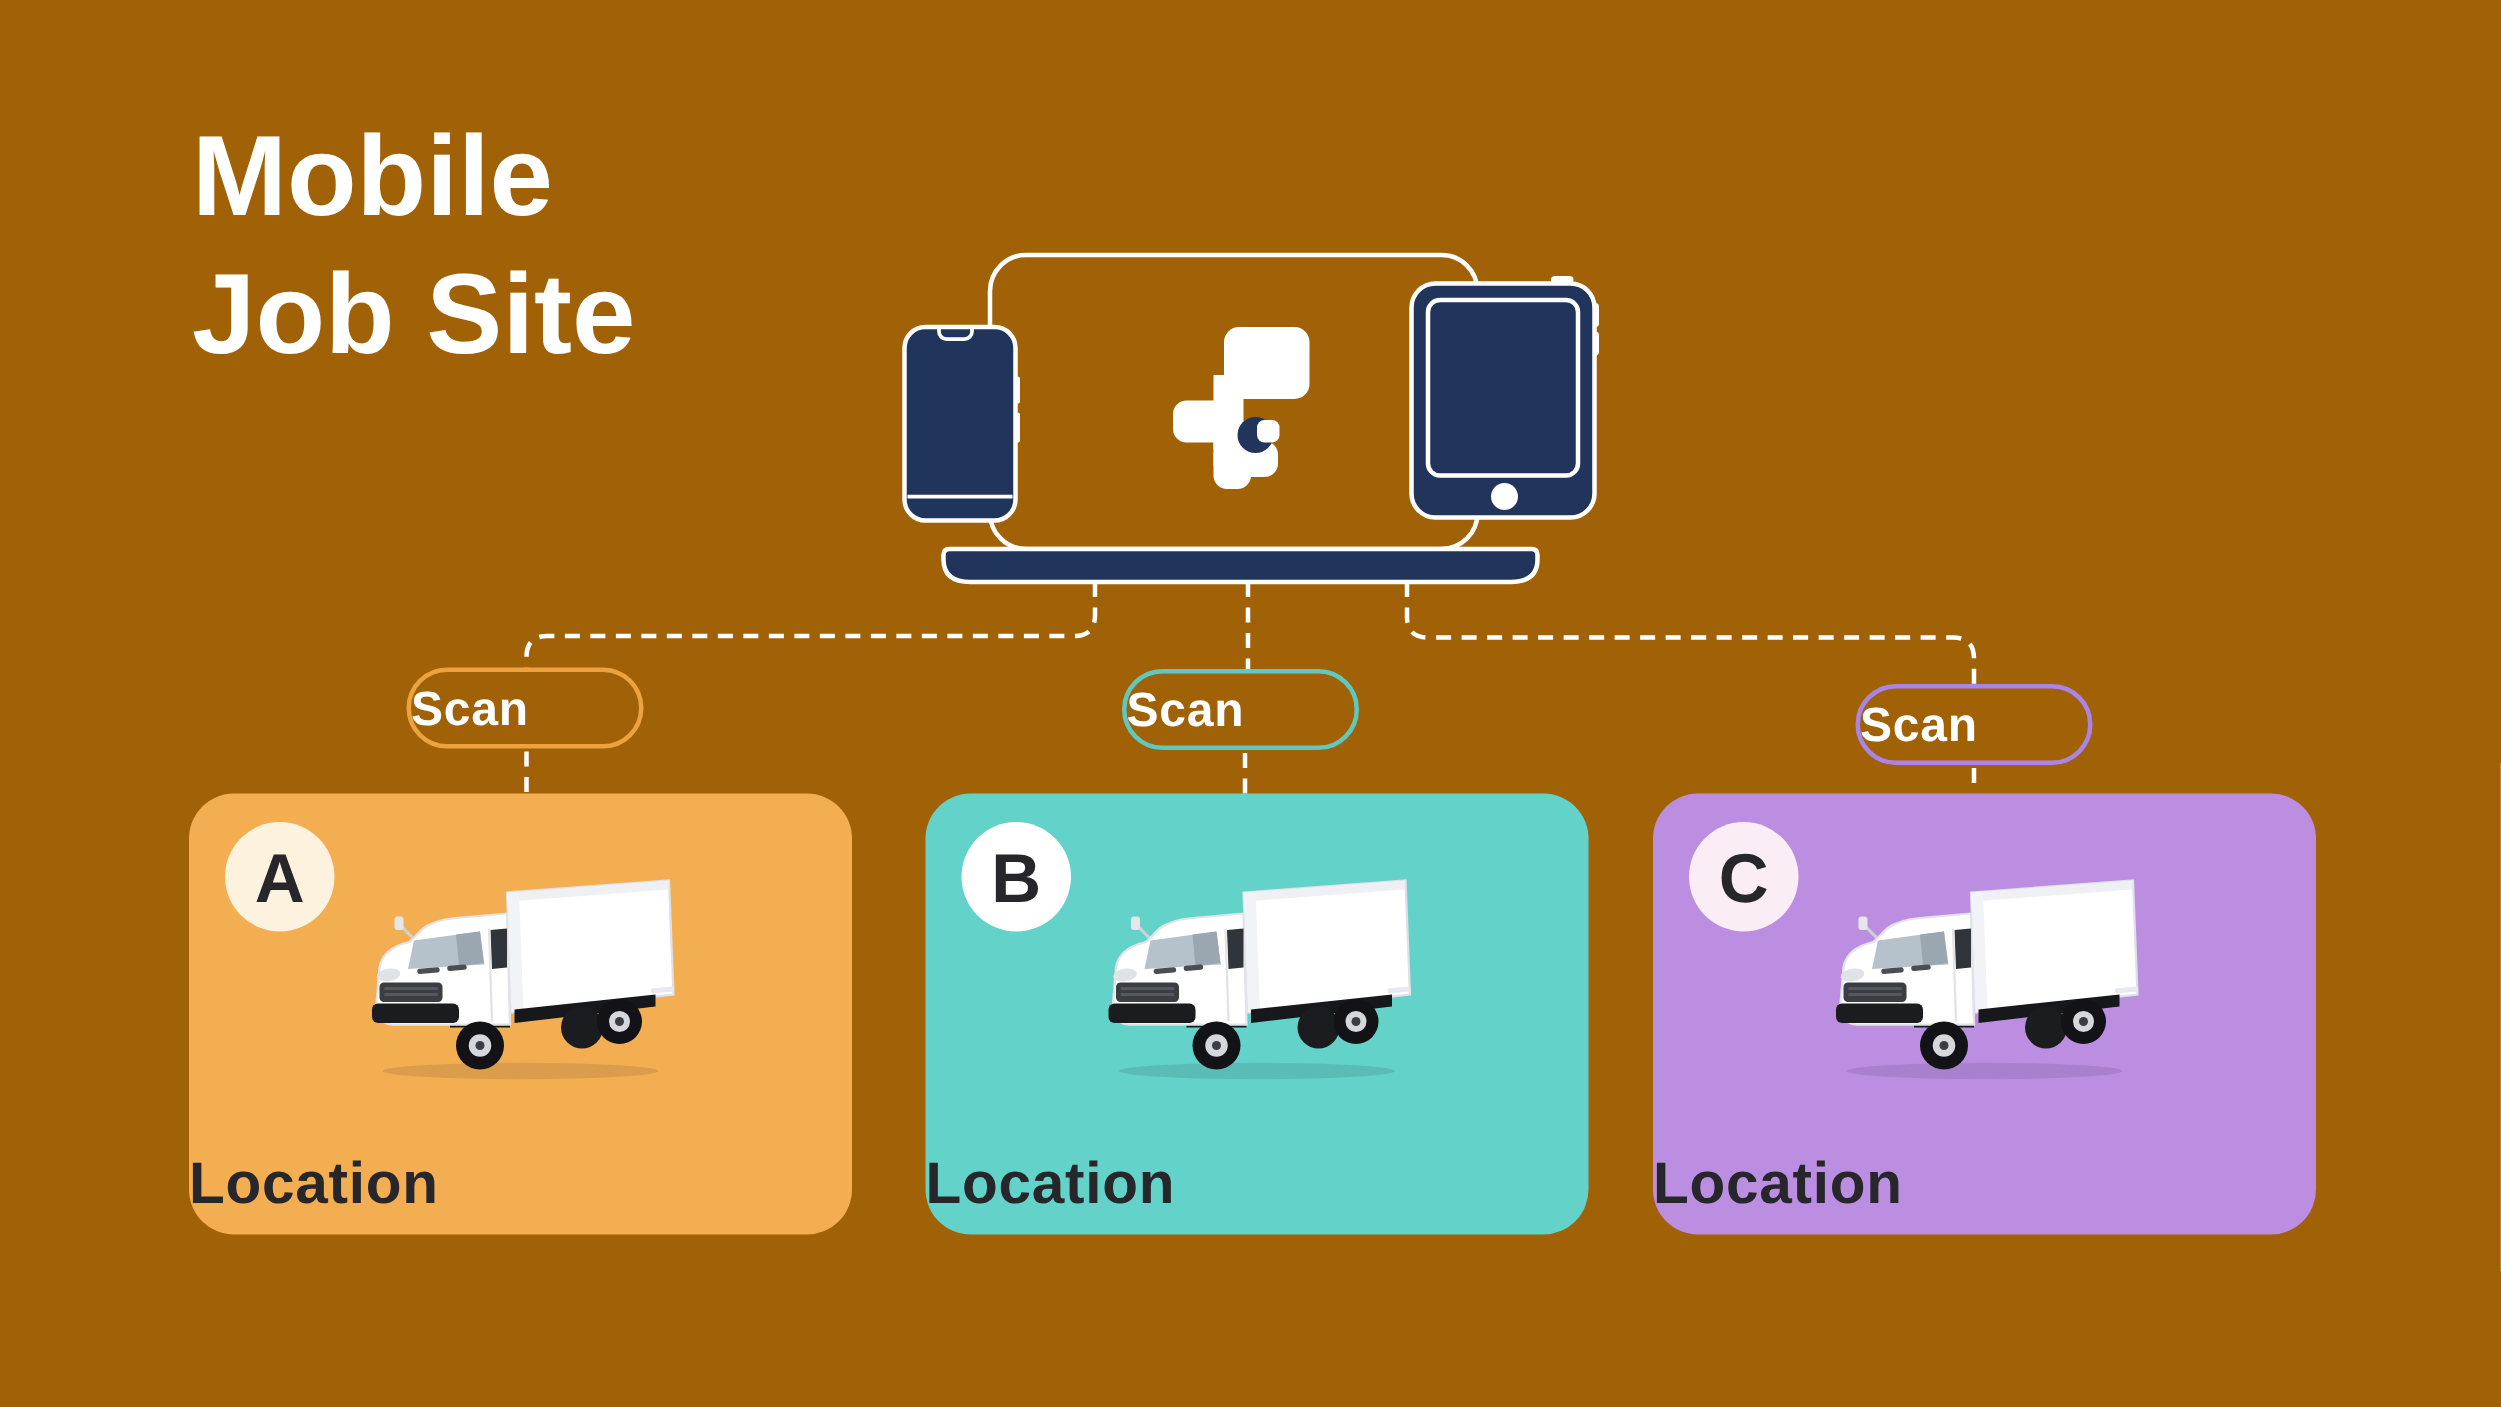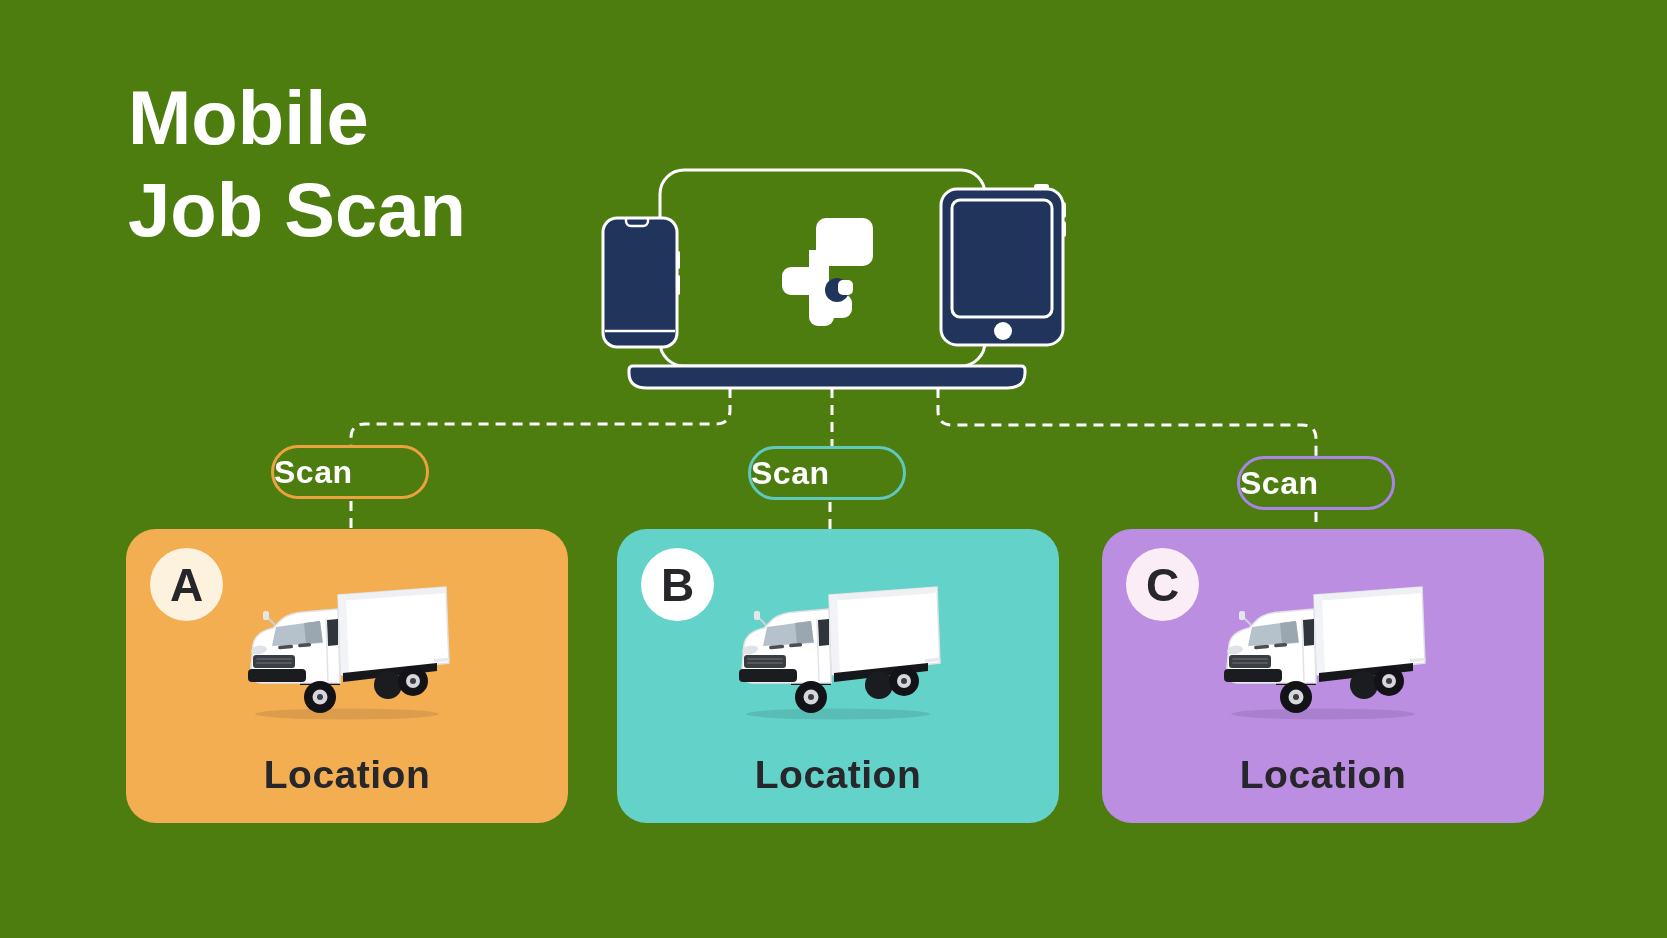--- a/index.html
+++ b/index.html
@@ -35,33 +35,33 @@
   .badge{
     position:absolute;left:24px;top:19px;
     width:73px;height:73px;border-radius:50%;
     display:flex;align-items:center;justify-content:center;
     font-size:46px;font-weight:800;color:#26262B;
   }
   .truck{
     position:absolute;left:116px;top:54px;width:210px;height:140px;
   }
   .location{
-    position:absolute;left:0;right:0;top:224px;
-    text-align:center;font-size:39px;font-weight:800;color:#26262B;
+    position:absolute;left:0;right:0;top:239px;
+    text-align:left;font-size:39px;font-weight:800;color:#26262B;
     letter-spacing:0.5px;
   }
 </style>
 </head>
 <body>
 
-<div class="stage" style="background-color: #4d7c0f;">
+<div class="stage" style="background-color: #a16207;">
 
   <div class="page-title">
     <div>Mobile</div>
-    <div>Job Scan</div>
+    <div>Job Site</div>
   </div>
 
   <svg class="art" width="1667" height="938" viewBox="0 0 1667 938">
     <defs>
       <symbol id="truck" viewBox="0 0 210 140">
         <ellipse cx="105" cy="131" rx="92" ry="5.5" fill="rgba(10,14,25,0.10)"></ellipse>
 
         <polygon points="96,12 204,4 207,80 99,92" fill="#ffffff" stroke="#dfe0e6" stroke-width="1.5"></polygon>
         <polygon points="96,12 204,4 203.6,10 96.4,18" fill="#eef0f3"></polygon>
         <polygon points="96,12 104,11.4 107,91 99,92" fill="#f2f3f6"></polygon>

